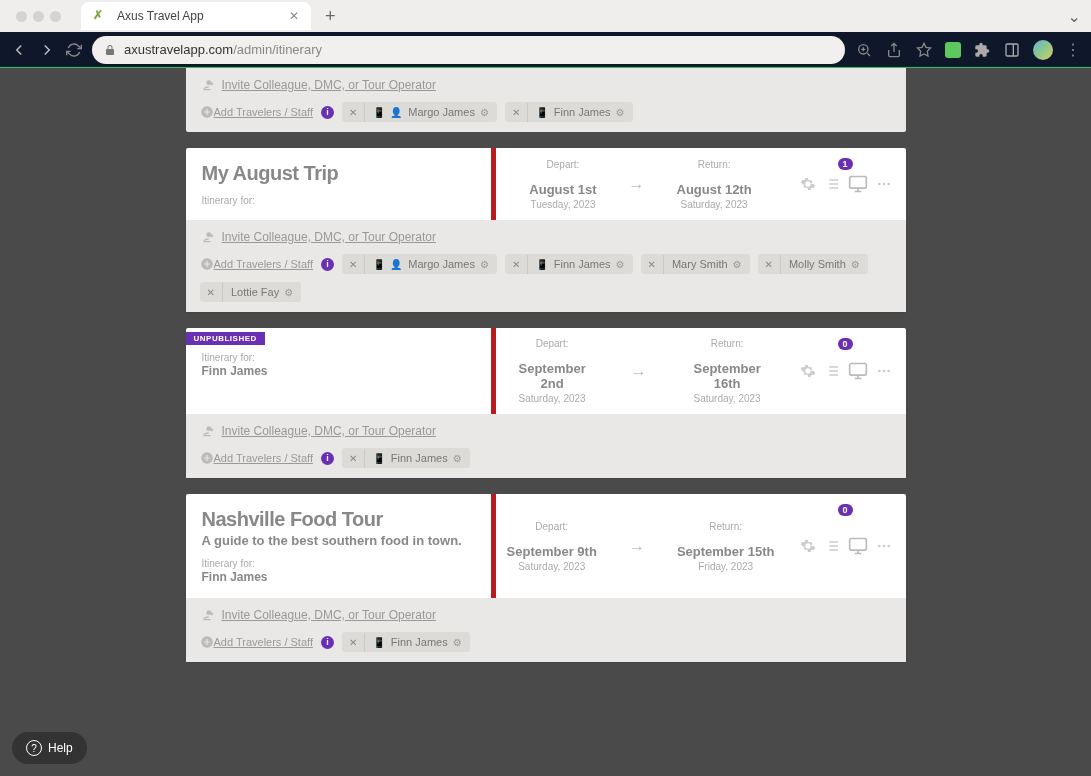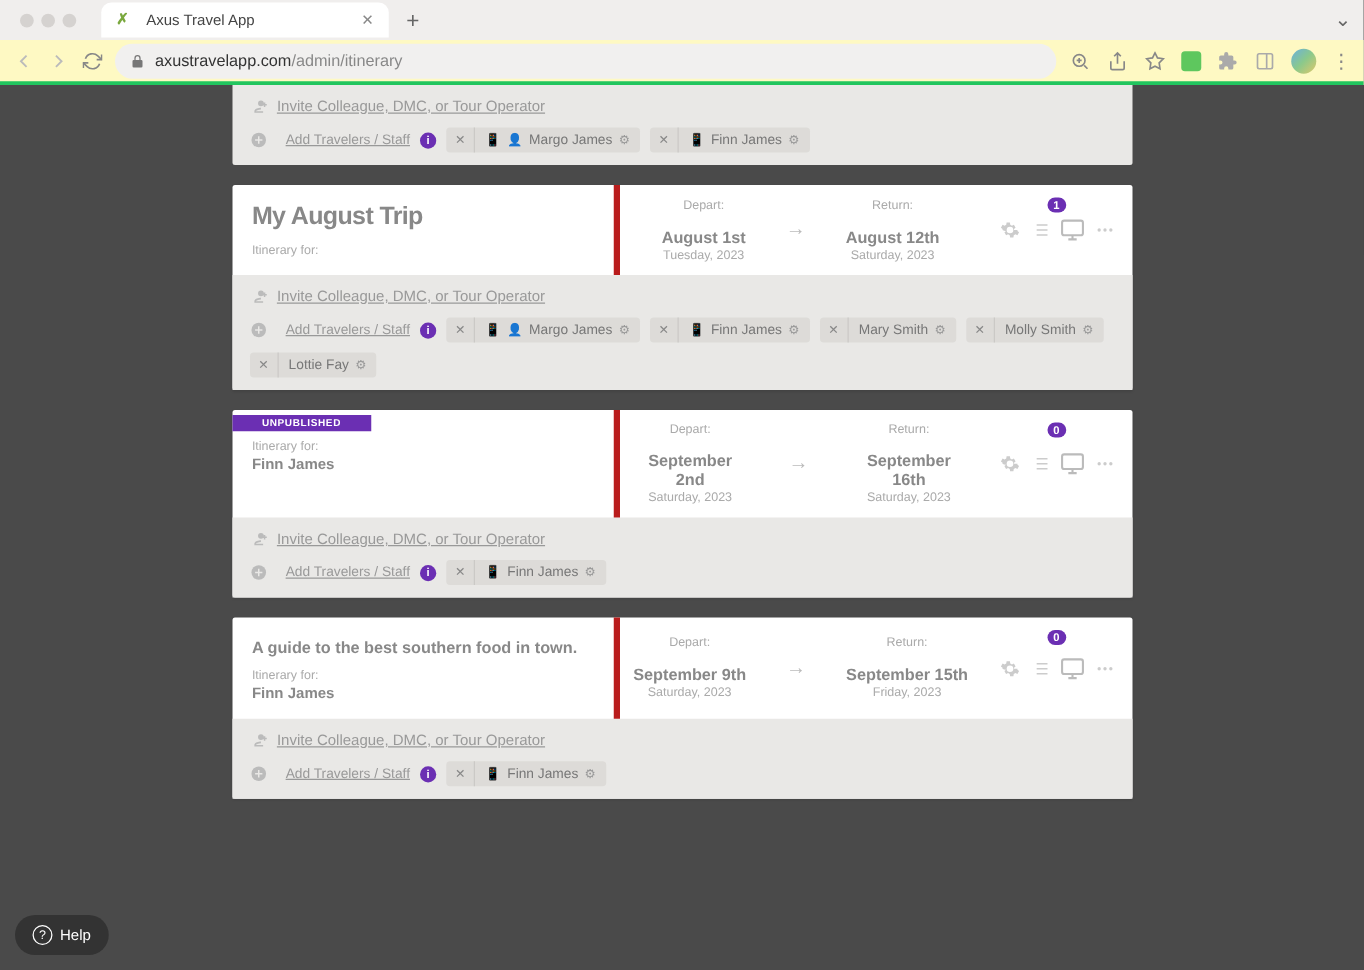--- a/index.html
+++ b/index.html
@@ -9,21 +9,21 @@
 .browser-chrome { background: #f0eeed; }
 .tab-bar { display: flex; align-items: center; height: 32px; padding-left: 8px; }
 .window-controls { display: flex; gap: 6px; padding: 0 8px; }
 .window-dot { width: 11px; height: 11px; border-radius: 50%; background: #d5d2d0; }
 .tab { display: flex; align-items: center; background: #fff; border-radius: 8px 8px 0 0; padding: 6px 12px; margin-left: 12px; gap: 8px; min-width: 230px; font-size: 12px; color: #444; }
 .tab-favicon { width: 16px; height: 16px; color: #7aa83e; font-weight: bold; }
 .tab-close { color: #888; cursor: pointer; margin-left: auto; }
 .new-tab { color: #666; margin-left: 14px; font-size: 18px; cursor: pointer; }
 .tab-overflow { margin-left: auto; margin-right: 10px; color: #666; }
 
-.nav-bar { display: flex; align-items: center; background: #fef9c3; height: 36px; padding: 0 10px; gap: 10px; border-bottom: 3px solid #22c55e; }
+.nav-bar { display: flex; align-items: center; background: #0f172a; height: 36px; padding: 0 10px; gap: 10px; border-bottom: 1px solid #22c55e; }
 .nav-btn { color: #ccc; cursor: pointer; display:flex; align-items:center; }
 .nav-btn.active { color: #888; }
 .url-bar { flex: 1; display: flex; align-items: center; background: #f1f0ef; border-radius: 20px; height: 28px; padding: 0 12px; font-size: 13px; color: #555; gap: 8px; }
 .url-host { color: #333; }
 .url-path { color: #888; }
 .nav-right { display: flex; gap: 12px; align-items: center; color: #888; }
 .nav-icon { width: 18px; height: 18px; display:flex; align-items:center; justify-content:center; }
 .ext-green { width:16px; height:16px; background:#5ec75e; border-radius:3px; }
 .avatar { width: 20px; height: 20px; border-radius: 50%; background: linear-gradient(135deg,#6ab0de,#8bc98b,#e0c86a); }
 .menu-dots { color:#888; }
@@ -48,29 +48,29 @@
 .arrow { color: #bbb; font-size: 16px; }
 
 .card-actions { width: 120px; display: flex; align-items: center; justify-content: center; gap: 8px; color: #bbb; position: relative; }
 .action-icon { cursor: pointer; }
 .badge { position: absolute; top: 10px; left: 52px; background: #6b2fb3; color: #fff; font-size: 9px; border-radius: 8px; padding: 1px 5px; font-weight: bold; }
 
 .card-footer { background: #e9e8e6; padding: 10px 14px; }
 .footer-row { display: flex; align-items: center; gap: 8px; flex-wrap: wrap; }
 .footer-row + .footer-row { margin-top: 10px; }
 .invite-link { font-size: 12px; color: #999; text-decoration: underline; cursor: pointer; display:flex; gap:8px; }
-.add-link { font-size: 11px; color: #999; text-decoration: underline; cursor: pointer; display:flex; align-items:center; gap:15px; }
+.add-link { font-size: 11px; color: #999; text-decoration: underline; cursor: pointer; display:flex; align-items:center; gap:0; }
 .info-dot { width: 13px; height: 13px; border-radius: 50%; background: #6b2fb3; color: #fff; font-size: 9px; display: inline-flex; align-items: center; justify-content: center; font-weight: bold; }
 
 .chip { background: #dddbd8; border-radius: 3px; display: inline-flex; align-items: center; font-size: 11px; color: #777; }
 .chip-x { padding: 4px 7px; border-right: 1px solid #cbc9c6; cursor: pointer; color: #888; font-size: 10px; }
 .chip-body { padding: 4px 8px; display: flex; align-items: center; gap: 5px; }
 .chip-icon { color: #999; font-size: 10px; }
 
-.unpublished-tag { position: absolute; top: 4px; left: 0; background: #6b2fb3; color: #fff; font-size: 8px; font-weight: bold; padding: 2px 24px; letter-spacing: 0.5px; }
+.unpublished-tag { position: absolute; top: 4px; left: 0; background: #6b2fb3; color: #fff; font-size: 8px; font-weight: bold; padding: 2px 8px; letter-spacing: 0.5px; }
 
 
 .partial-footer { background: #e9e8e6; padding: 10px 14px; margin-bottom: 16px; border-radius: 0 0 2px 2px; }
 
 .help-widget { position: fixed; bottom: 12px; left: 12px; background: #333; color: #fff; border-radius: 20px; padding: 8px 14px; font-size: 12px; display: flex; align-items: center; gap: 6px; cursor: pointer; }
 .help-icon { width: 16px; height: 16px; border: 1.5px solid #fff; border-radius: 50%; display: flex; align-items: center; justify-content: center; font-size: 10px; }
 
 svg { display: block; }
 </style>
 </head>
@@ -376,20 +376,21 @@
   </span>
         </div>
 
       </div>
     </div>
 
     <div class="card">
 
       <div class="card-header">
         <div class="card-main">
+          <div class="card-title">Nashville Food Tour</div>
           <div class="card-subtitle">A guide to the best southern food in town.</div>
           <div class="card-for-label">Itinerary for:</div>
           <div class="card-for">Finn James</div>
         </div>
         <div class="card-dates">
           <div class="date-col">
             <div class="date-label">Depart:</div>
             <div class="date-main">September 9th</div>
             <div class="date-day">Saturday, 2023</div>
           </div>

